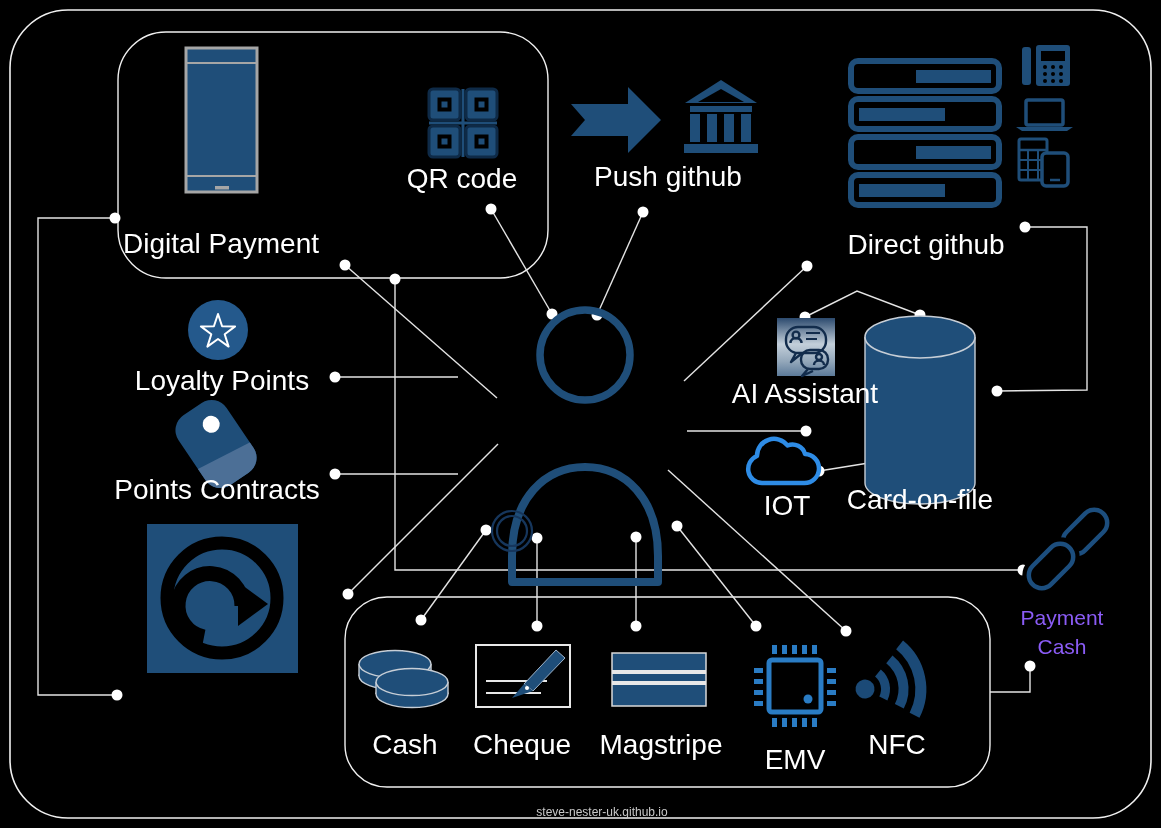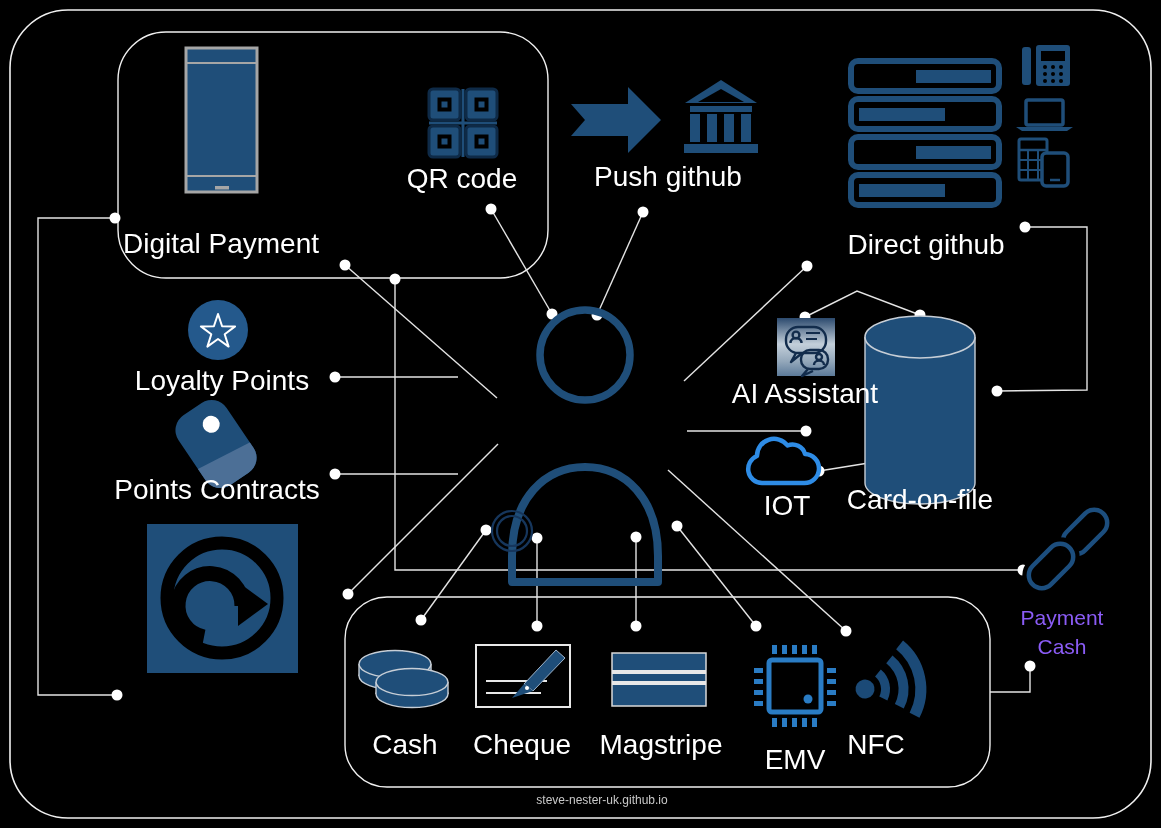--- a/index.html
+++ b/index.html
@@ -4,21 +4,21 @@
 <style>
   html,body{margin:0;padding:0;background:#000;}
   #canvas{position:relative;width:1161px;height:828px;background:#000;overflow:hidden;
           font-family:"Liberation Sans",sans-serif;}
   #gfx{position:absolute;left:0;top:0;}
   .label{position:absolute;transform:translate(-50%,-50%);color:#fff;
          font-size:28px;line-height:24px;white-space:nowrap;text-align:center;}
   .label2{position:absolute;transform:translate(-50%,-50%);color:#8b5cf6;
           font-size:21px;line-height:29px;white-space:nowrap;text-align:center;}
   .footer{position:absolute;transform:translate(-50%,-50%);color:#c9c9c9;
-          font-size:12px;white-space:nowrap;}
+          font-size:12px;white-space:nowrap;margin-top:12px;}
 </style>
 </head>
 <body>
 
 <div id="canvas">
 
 <svg id="gfx" width="1161" height="828" viewBox="0 0 1161 828">
   <defs>
     <linearGradient id="aig" x1="0" y1="0" x2="0" y2="1">
       <stop offset="0" stop-color="#2c4a6e"></stop>
@@ -299,17 +299,17 @@
 <div class="label" style="left:787px;top:506px">IOT</div>
 <div class="label" style="left:920px;top:500px">Card-on-file</div>
 <div class="label2" style="left:1062px;top:632px">
   <div>Payment</div>
   <div>Cash</div>
 </div>
 <div class="label" style="left:405px;top:745px">Cash</div>
 <div class="label" style="left:522px;top:745px">Cheque</div>
 <div class="label" style="left:661px;top:745px">Magstripe</div>
 <div class="label" style="left:795px;top:760px">EMV</div>
-<div class="label" style="left:876px;top:745px">NFC</div>
+<div class="label" style="left:897px;top:745px">NFC</div>
 
 <div class="footer" style="left:602px;top:800px">steve-nester-uk.github.io</div>
 
 </div>
 
 </body></html>

